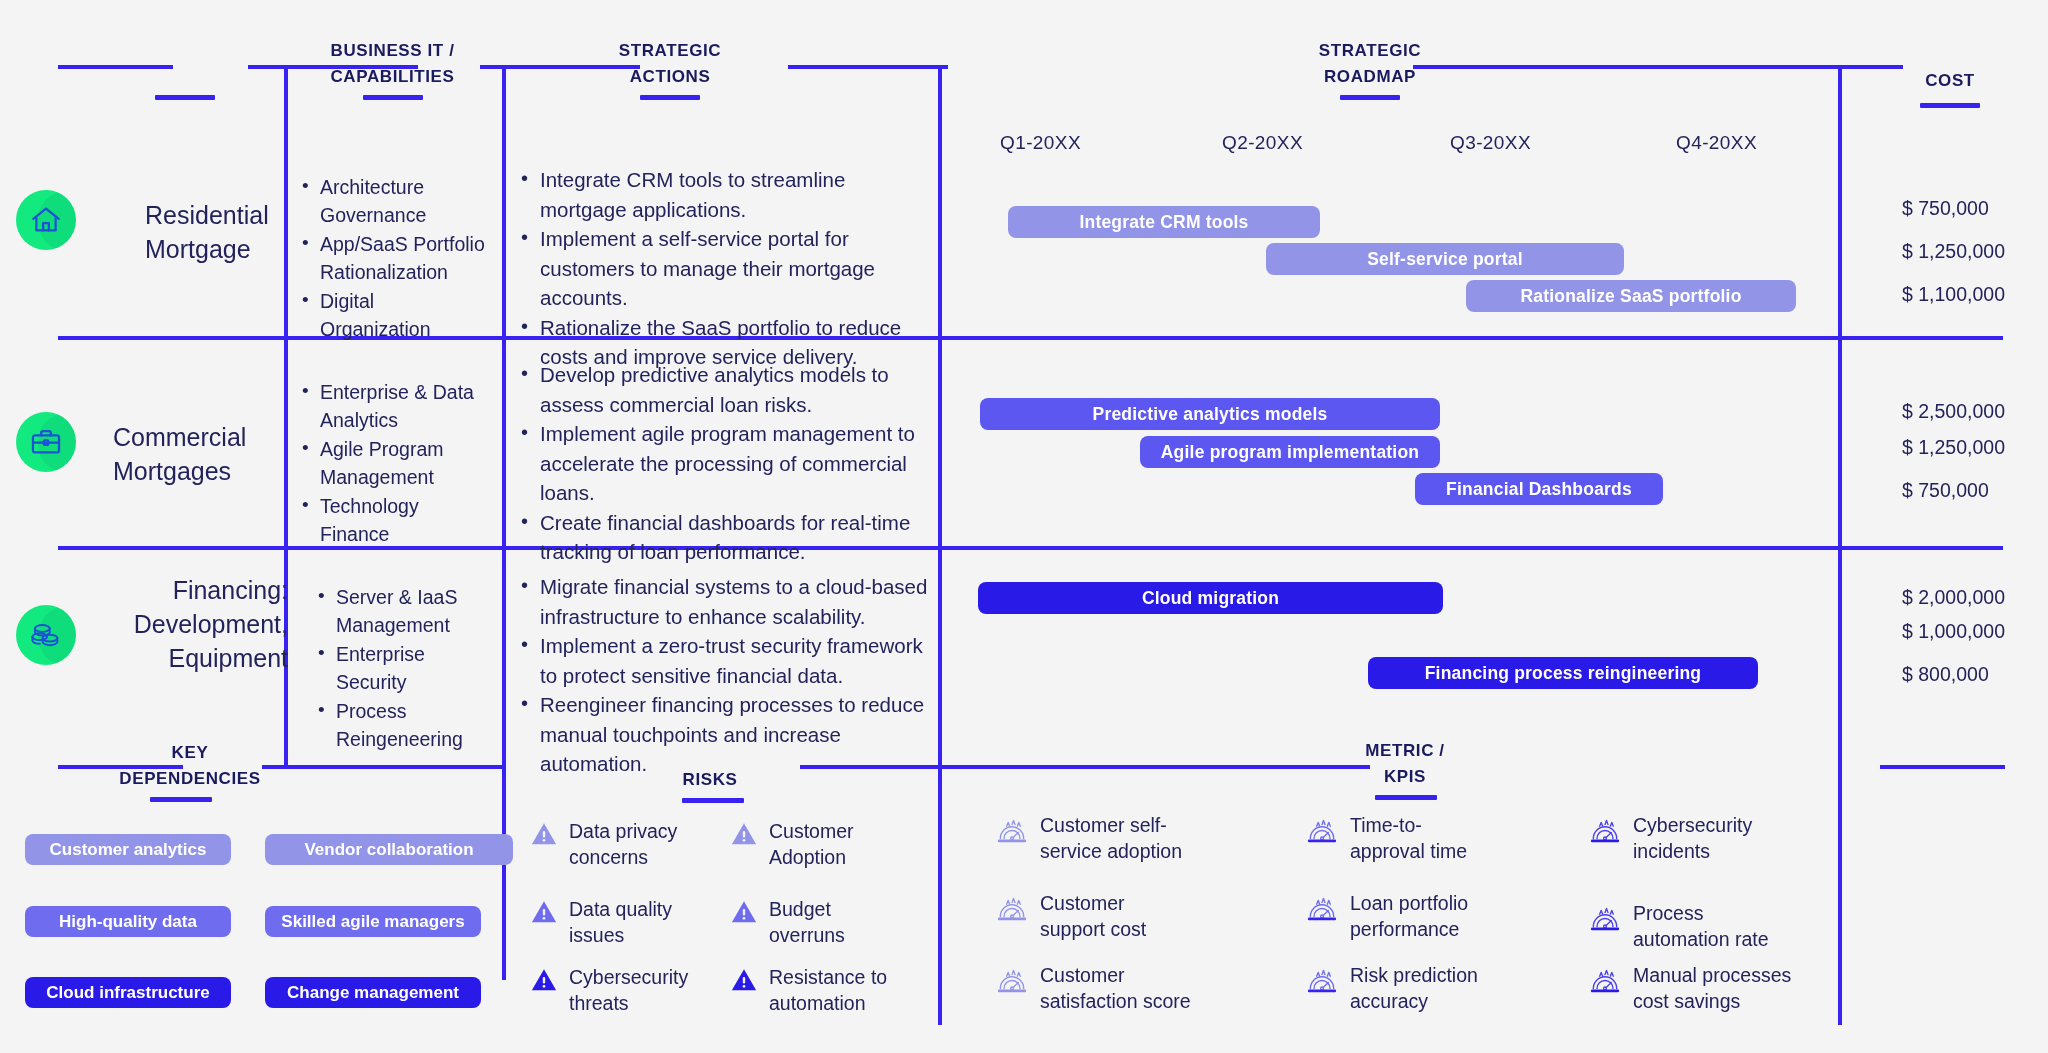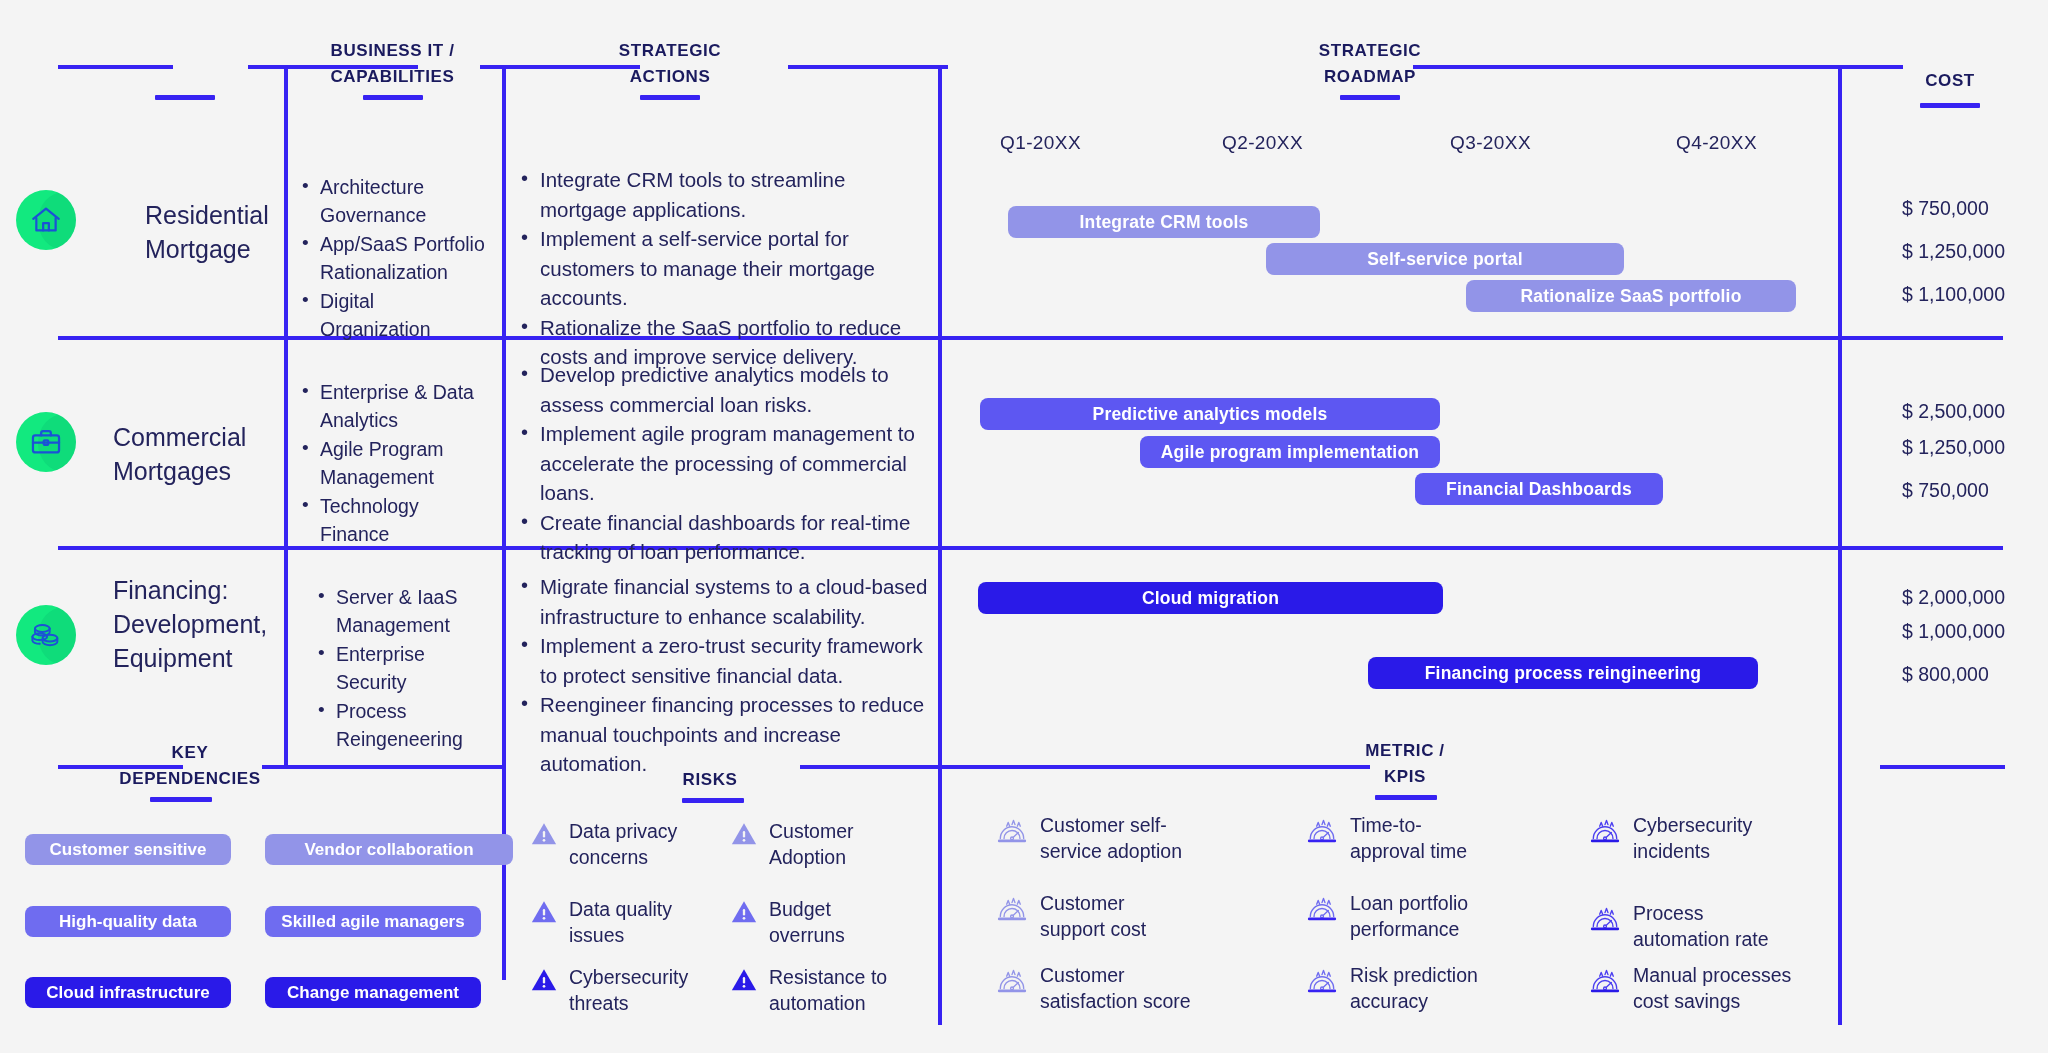--- a/index.html
+++ b/index.html
@@ -254,21 +254,21 @@
     <div class="shade"></div>
     <svg width="34" height="34" viewBox="0 0 24 24" fill="none" stroke="#1b52d6" stroke-width="1.4" stroke-linecap="round" stroke-linejoin="round">
       <ellipse cx="9.4" cy="7.4" rx="5.2" ry="2.4"></ellipse>
       <path d="M4.2 7.4v2.6c0 1.33 2.33 2.4 5.2 2.4s5.2-1.07 5.2-2.4V7.4"></path>
       <ellipse cx="7.6" cy="13.2" rx="5.2" ry="2.4"></ellipse>
       <path d="M2.4 13.2v2.6c0 1.33 2.33 2.4 5.2 2.4"></path>
       <ellipse cx="14.8" cy="14.2" rx="5.2" ry="2.4"></ellipse>
       <path d="M9.6 14.2v2.6c0 1.33 2.33 2.4 5.2 2.4s5.2-1.07 5.2-2.4v-2.6"></path>
     </svg>
   </div>
-  <div class="obj-title" style="left:113px; top:573px; width:175px; white-space:pre-line;">Financing:
+  <div class="obj-title" style="left:113px; top:573px; width:175px; white-space:pre-line;text-align:right;">Financing:
 Development,
 Equipment</div>
 
   <ul class="blist" style="left:318px; top:583px; width:175px;">
     <li>Server &amp; IaaS Management</li>
     <li>Enterprise Security</li>
     <li>Process Reingeneering</li>
   </ul>
 
   <div class="actions" style="left:521px; top:572px; width:415px;">
@@ -298,21 +298,21 @@
 DEPENDENCIES</div>
   <div class="underbar" style="left:150px; top:797px; width:62px;"></div>
 
   <div class="colhead" style="left:640px; top:767px; width:140px;">RISKS</div>
   <div class="underbar" style="left:682px; top:798px; width:62px;"></div>
 
   <div class="colhead" style="left:1320px; top:738px; width:170px; white-space:pre-line;">METRIC /
 KPIs</div>
   <div class="underbar" style="left:1375px; top:795px; width:62px;"></div>
 
-  <div class="pill" style="left:25px; top:834px; width:206px; background:#9294e8;">Customer sensitive</div>
+  <div class="pill" style="left:25px; top:834px; width:206px; background:#9294e8;">Customer analytics</div>
   <div class="pill" style="left:25px; top:906px; width:206px; background:#6f6cf0;">High-quality data</div>
   <div class="pill" style="left:25px; top:977px; width:206px; background:#2a1ae8;">Cloud infrastructure</div>
 
   <div class="pill" style="left:265px; top:834px; width:248px; background:#9294e8;">Vendor collaboration</div>
   <div class="pill" style="left:265px; top:906px; width:216px; background:#6f6cf0;">Skilled agile managers</div>
   <div class="pill" style="left:265px; top:977px; width:216px; background:#2a1ae8;">Change management</div>
 
   <div class="risk-item" style="left:530px; top:818px;">
     <span class="ico">
       <svg width="28" height="28" viewBox="0 0 24 24" fill="#9294e8">

